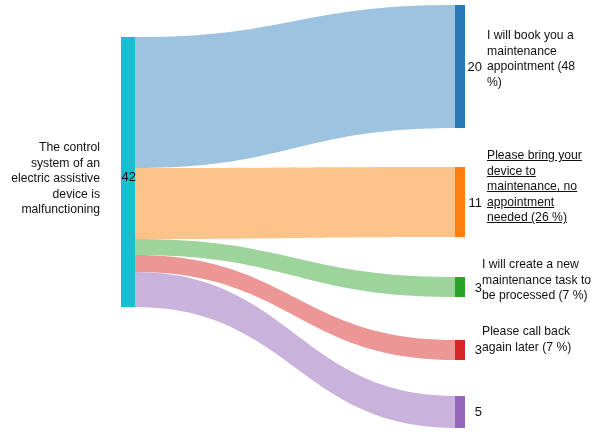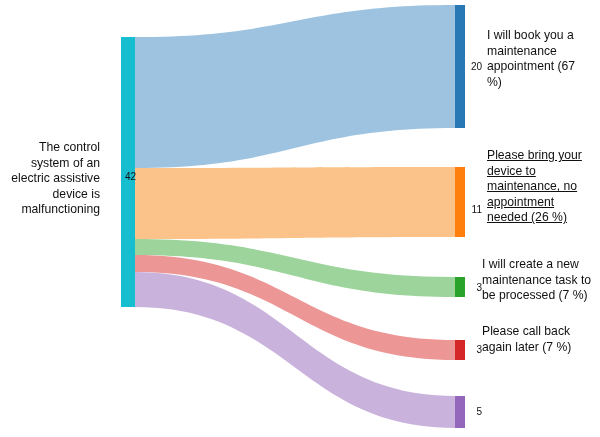--- a/index.html
+++ b/index.html
@@ -27,21 +27,21 @@
     position: absolute;
     font-family: "Liberation Sans", sans-serif;
     font-size: 12.2px;
     line-height: 15.6px;
     color: #111111;
     white-space: pre-line;
   }
   .value-lbl {
     position: absolute;
     font-family: "Liberation Sans", sans-serif;
-    font-size: 10px;
+    font-size: 13px;
     line-height: 15.6px;
     color: #111111;
     text-align: right;
   }
   #source-label {
     left: 8px;
     width: 92px;
     text-align: right;
   }
   #source-value {
@@ -105,23 +105,23 @@
       <rect x="455" y="396" width="10" height="32" fill="#9467BD"></rect>
     </g>
 
   </svg>
 
   <div class="lbl" id="source-label" style="top:140px;">The control system of an electric assistive device is malfunctioning</div>
 
   <div class="value-lbl" id="source-value">42</div>
 
   <div class="value-lbl target-value" style="left:462px; top:59px;">20</div>
-  <div class="lbl target-label" style="left:487px; top:28px; width:106px;">I will book you a maintenance appointment (67 %)</div>
+  <div class="lbl target-label" style="left:487px; top:28px; width:106px;">I will book you a maintenance appointment (48 %)</div>
 
-  <div class="value-lbl target-value" style="left:462px; top:202px;text-align:right;">11</div>
+  <div class="value-lbl target-value" style="left:462px; top:195px;text-align:right;">11</div>
   <div class="lbl target-label" style="left:487px; top:148px; width:108px;text-decoration:underline;">Please bring your device to maintenance, no appointment needed (26 %)</div>
 
   <div class="value-lbl target-value" style="left:462px; top:280px;">3</div>
   <div class="lbl target-label" style="left:482px; top:249px; width:110px;margin-top:8px;">I will create a new maintenance task to be processed (7 %)</div>
 
   <div class="value-lbl target-value" style="left:462px; top:342px;">3</div>
   <div class="lbl target-label" style="left:482px; top:324px; width:112px;">Please call back again later (7 %)</div>
 
   <div class="value-lbl target-value" style="left:462px; top:404px;">5</div>
   <div class="lbl target-label" style="left:487px; top:404px; width:106px;margin-top:32px;">Other (12 %)</div>

